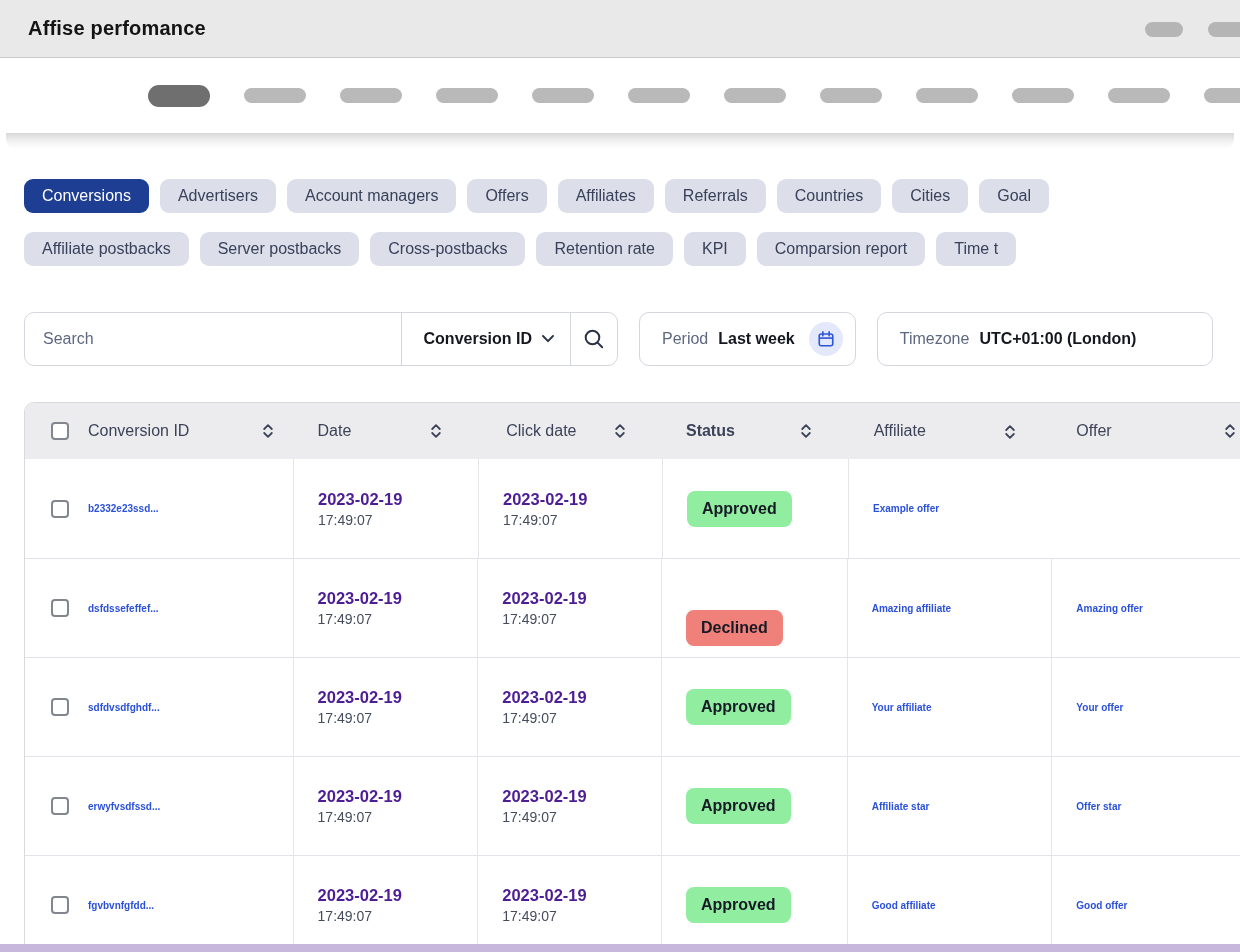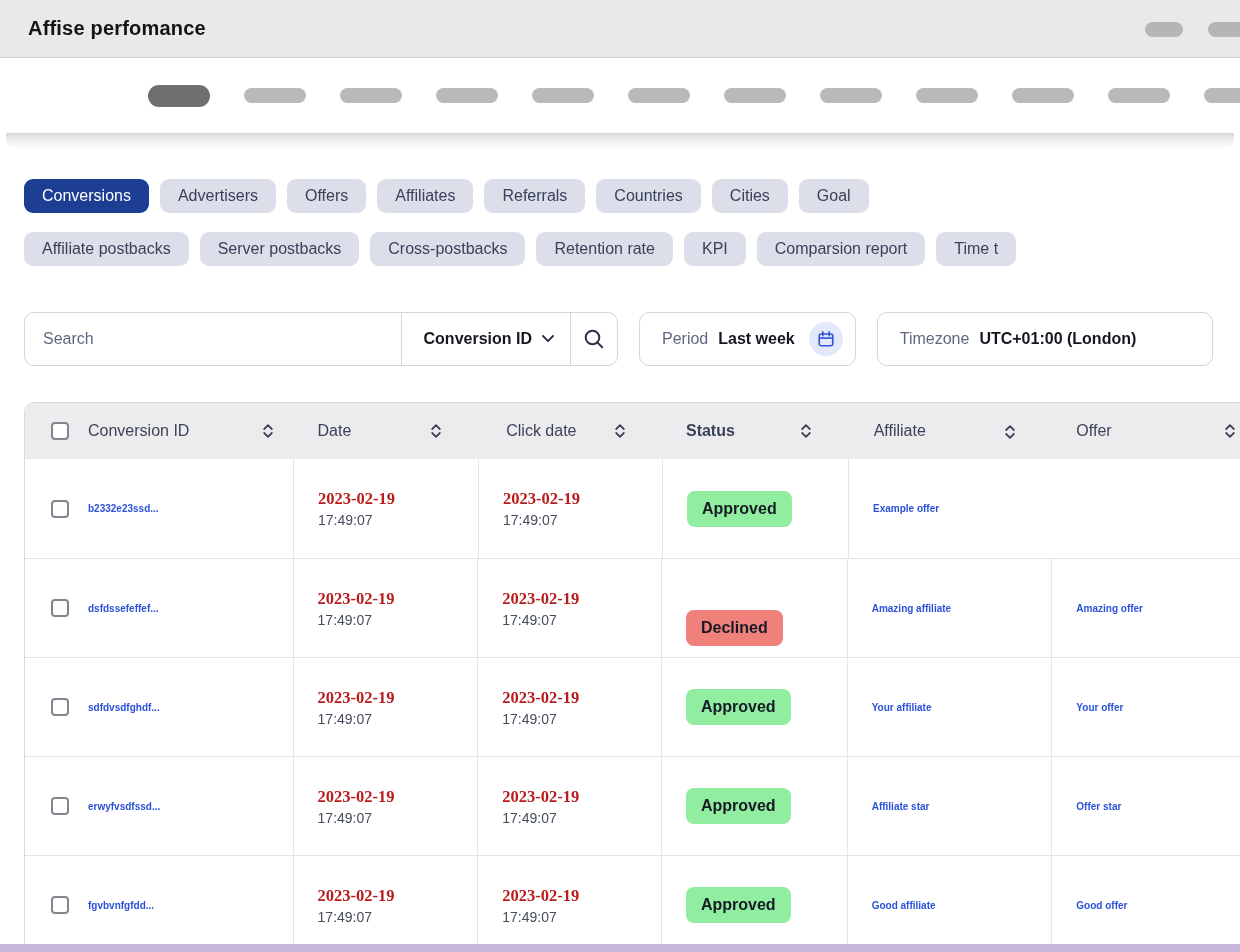--- a/index.html
+++ b/index.html
@@ -57,21 +57,21 @@
   .th-label {}
   .checkbox { width:18px; height:18px; border:2px solid #81868f; border-radius:4px; background:#fff; flex:0 0 auto; cursor:pointer; }
 
   .tr { display:flex; height:99px; border-top:1px solid #e3e4e9; background:#fff; }
   .tr:first-child { border-top:none; }
   .td { display:flex; align-items:center; border-right:1px solid #e5e6ea; padding-left:24px; }
   .td:last-child { border-right:none; }
   .td.col-conv { padding-left:26px; gap:19px; }
   .td.col-date, .td.col-click { flex-direction:column; align-items:flex-start; justify-content:center; gap:3px; }
   .id-link, .cell-link { font-size:10px; font-weight:bold; color:#2b51d8; cursor:pointer; }
-  .date-main { font-size:16.5px; font-weight:bold; color:#b91c1c;font-family:Liberation Serif, serif; }
+  .date-main { font-size:16.5px; font-weight:bold; color:#4c1d95; }
   .date-time { font-size:14px; color:#454c5c; }
   .badge { padding:9px 15px; border-radius:8px; font-size:16px; font-weight:bold; color:#161a24; }
   .badge.approved { background:#91eda0; }
   .badge.declined { background:#f0807a;margin-top:40px; }
 
   .bottom-bar { position:absolute; left:0; bottom:0; width:1240px; height:8px; background:#c8b7dd; }
 </style>
 </head>
 <body>
 
@@ -95,20 +95,21 @@
     <div class="nav-pill"></div>
     <div class="nav-pill"></div>
   </div>
 <div class="nav-shadow"></div>
 
 <div class="content">
 
   <div class="tabs-row">
     <div class="tab active">Conversions</div>
     <div class="tab">Advertisers</div>
+    <div class="tab">Account managers</div>
     <div class="tab">Offers</div>
     <div class="tab">Affiliates</div>
     <div class="tab">Referrals</div>
     <div class="tab">Countries</div>
     <div class="tab">Cities</div>
     <div class="tab">Goal</div>
   </div>
 
   <div class="tabs-row second">
     <div class="tab">Affiliate postbacks</div>

